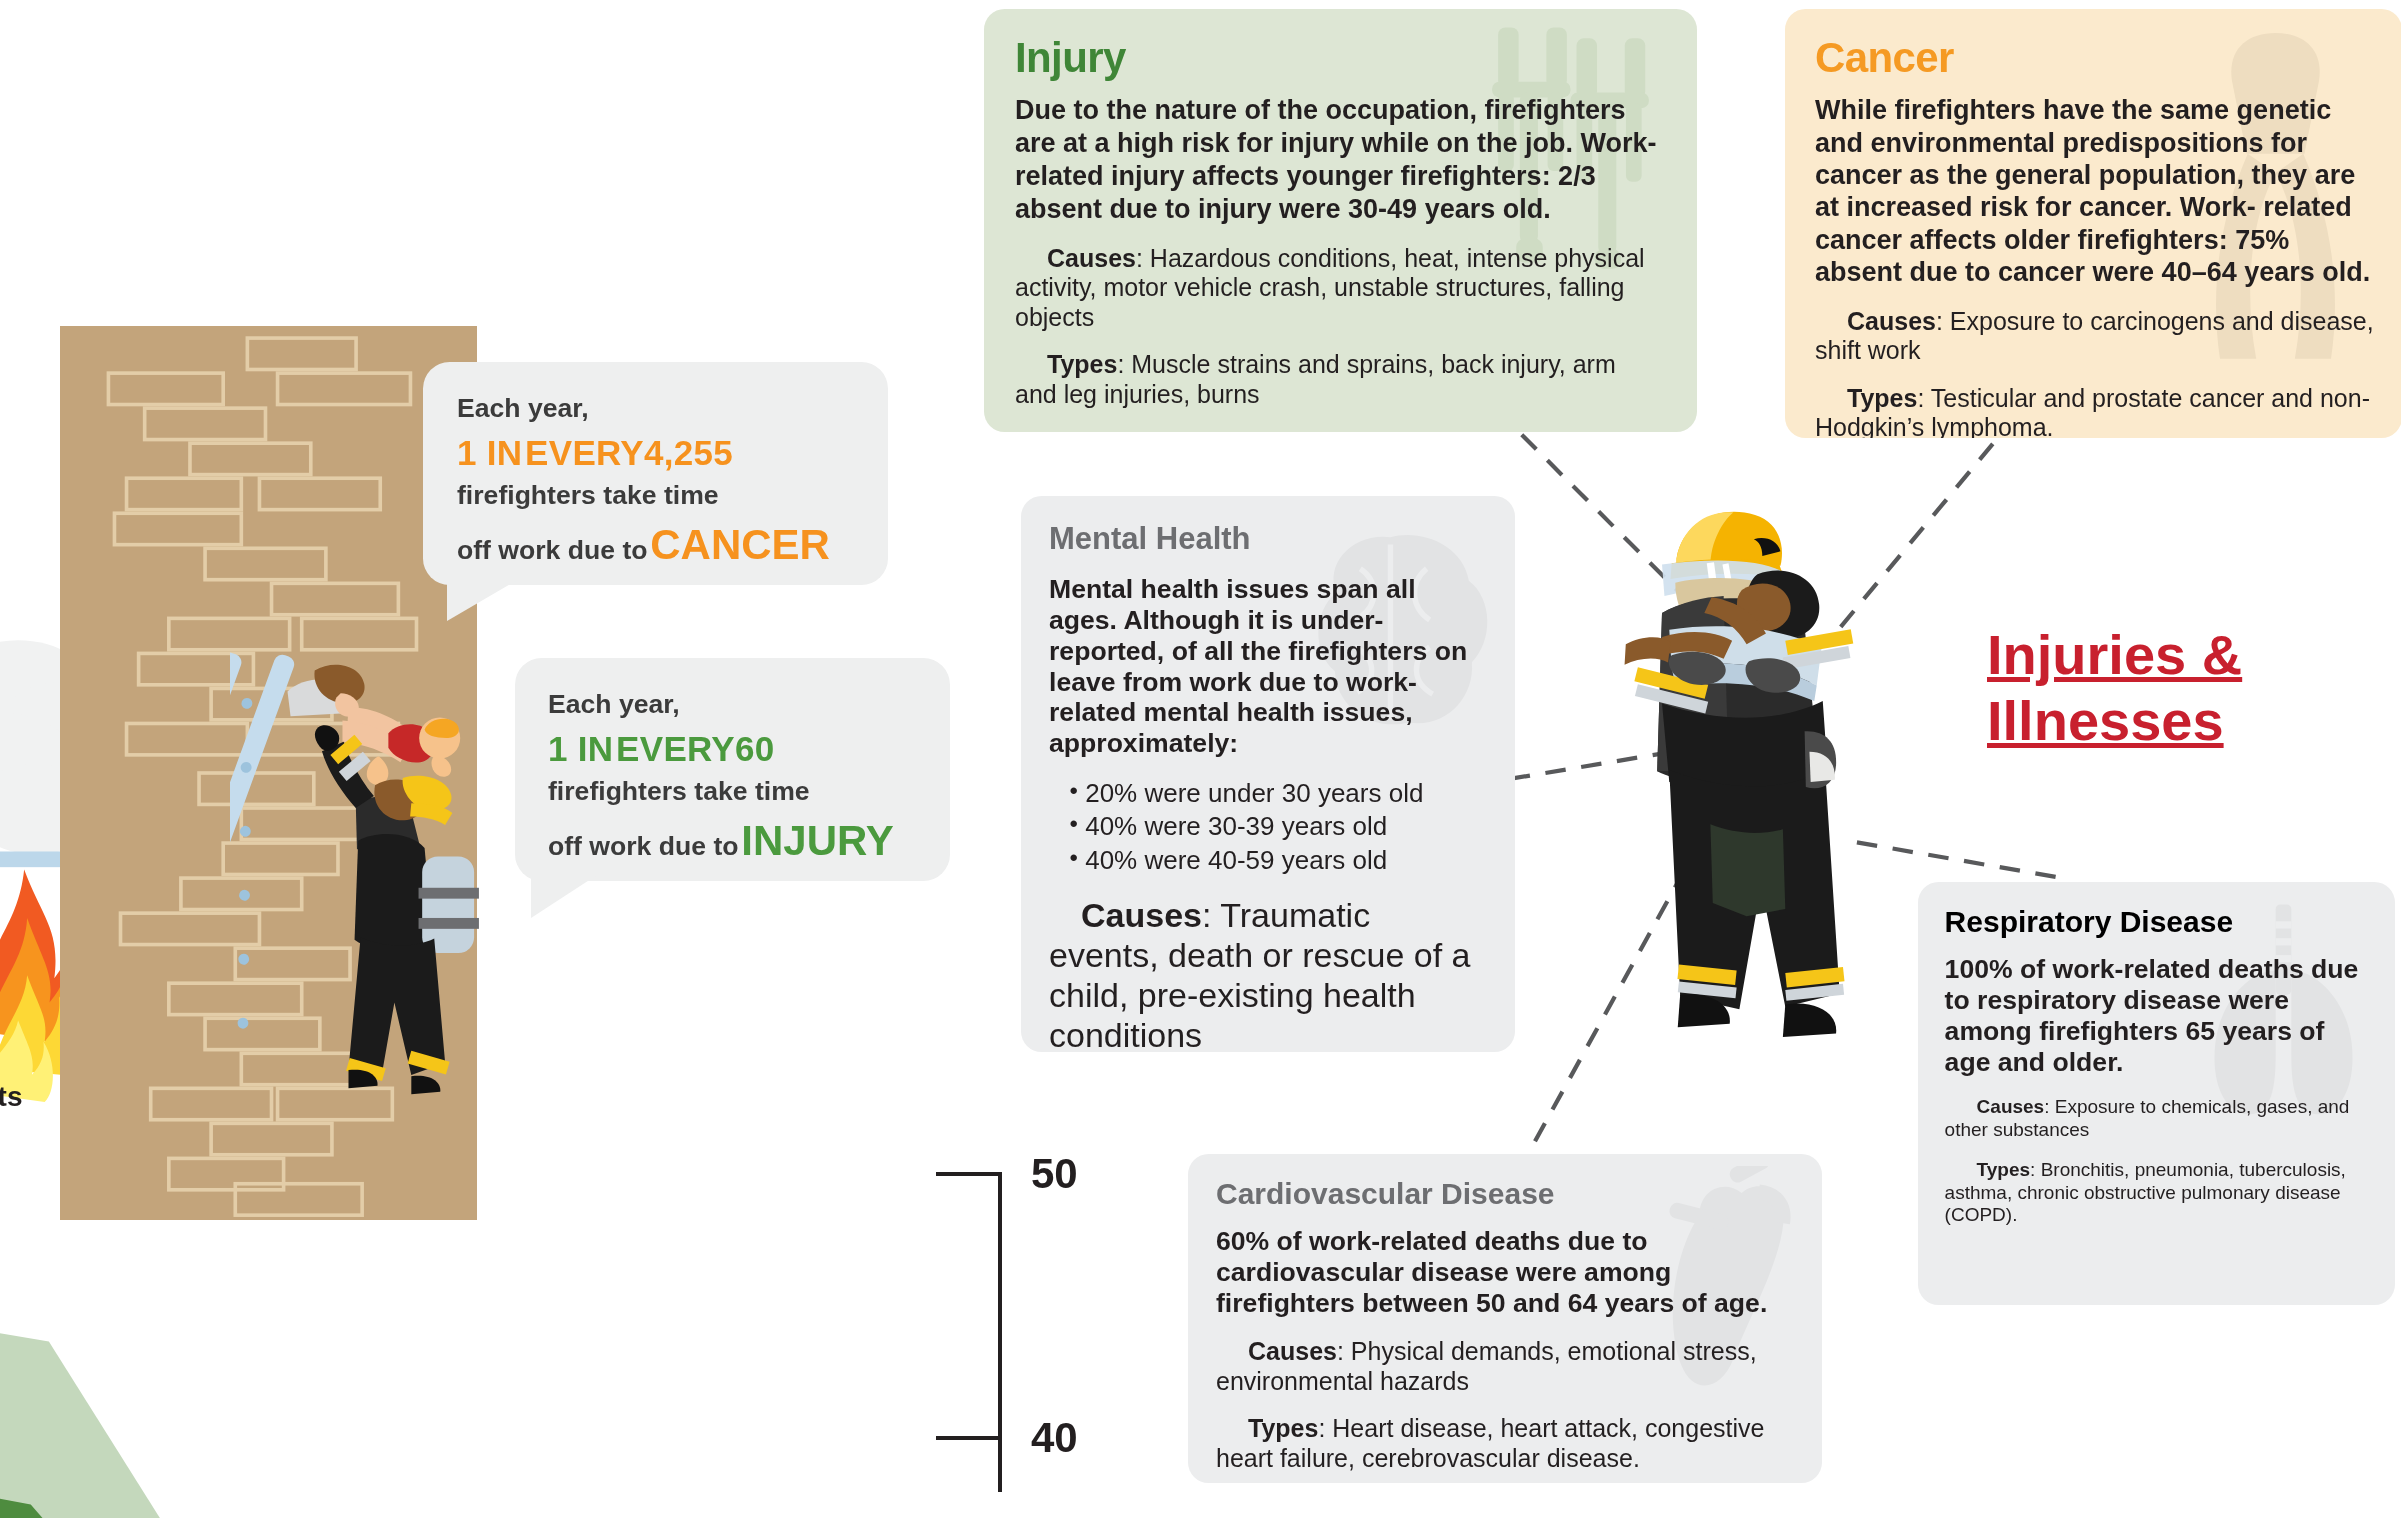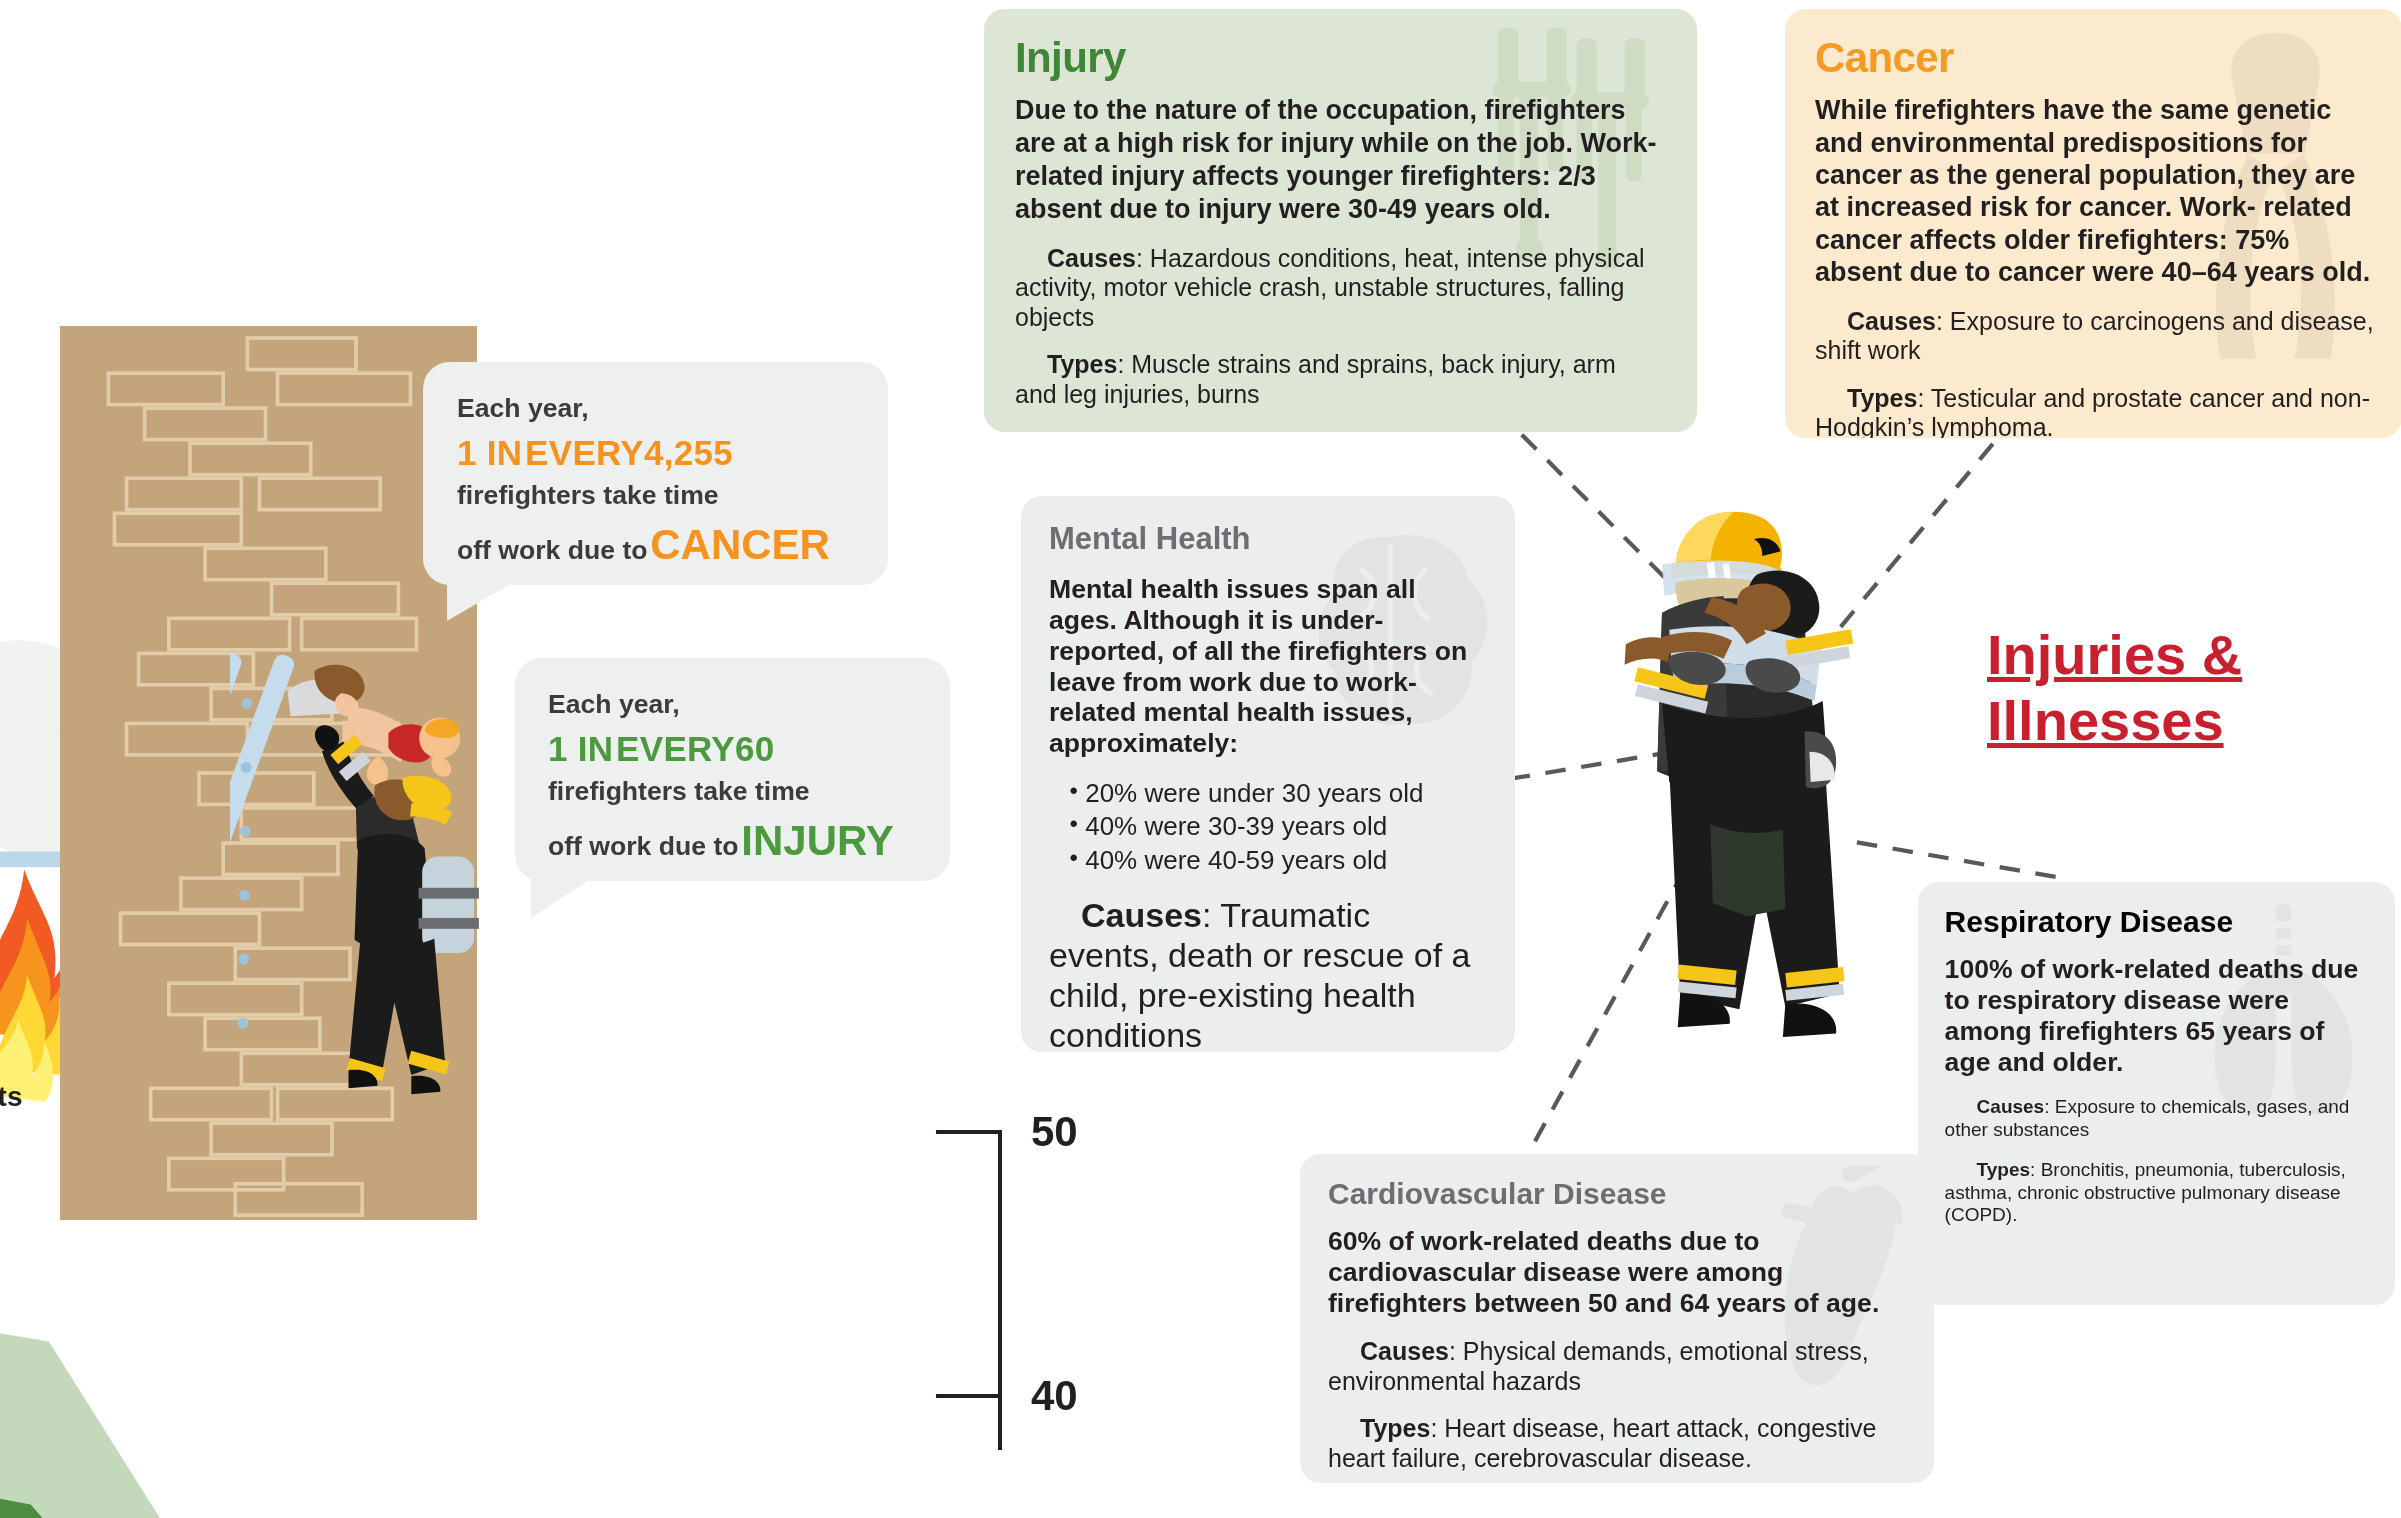--- a/index.html
+++ b/index.html
@@ -42,21 +42,21 @@
   #card-mental li:before{content:"\2022";position:absolute;left:0;top:-1.2px;font-size:24px;}
 
   
   #card-resp{left:1918px;top:882px;width:477px;height:423px;background:#ecedee;
              padding:25px 26.6px 22px 26.6px;}
   #card-resp .card-title{color:#000000;font-size:30px;margin-bottom:17px;}
   #card-resp .lead{font-size:26.6px;line-height:1.17;}
   #card-resp .sub{font-size:19px;line-height:1.18;}
 
   
-  #card-cardio{left:1300px;top:1154px;width:634px;height:329px;background:#ecedee;
+  #card-cardio{left:1188px;top:1154px;width:634px;height:329px;background:#ecedee;
                padding:25px 26.6px 22px 28px;}
   #card-cardio .card-title{color:#6d6e71;font-size:30px;margin-bottom:17px;}
   #card-cardio .lead{font-size:26.6px;line-height:1.17;}
   #card-cardio .sub{font-size:25px;line-height:1.18;}
 
   
   .wm{position:absolute;z-index:1;opacity:1;pointer-events:none;}
 
   
   .bubble{position:absolute;background:#eeefef;border-radius:26.6px;box-sizing:border-box;}
@@ -72,21 +72,21 @@
   .bub-mid{font-size:35px;font-weight:700;letter-spacing:0.3px;}
   .bub-big{font-size:42px;font-weight:700;}
   .orange{color:#f6921e;}
   .green{color:#4b9a3e;}
 
   
   #main-title{left:1987px;top:622px;width:387px;color:#c8202e;font-size:56px;
               font-weight:700;line-height:1.18;text-decoration:underline;}
 
   
-  #axis{left:930px;top:1124px;width:199px;height:338px;}
+  #axis{left:930px;top:1166px;width:199px;height:338px;}
   #axis .vline{position:absolute;left:68px;top:6px;width:4.2px;height:320px;background:#231f20;}
   #axis .tick{position:absolute;left:6px;width:63px;height:4.2px;background:#231f20;}
   #axis .t50{top:6px;}
   #axis .t40{top:270px;}
   #axis .num{position:absolute;left:101px;font-size:42px;font-weight:700;color:#231f20;}
   #axis .n50{top:-15.7px;}
   #axis .n40{top:248px;}
 
   
   #connectors{position:absolute;left:0;top:0;width:2401px;height:1518px;z-index:0;}

